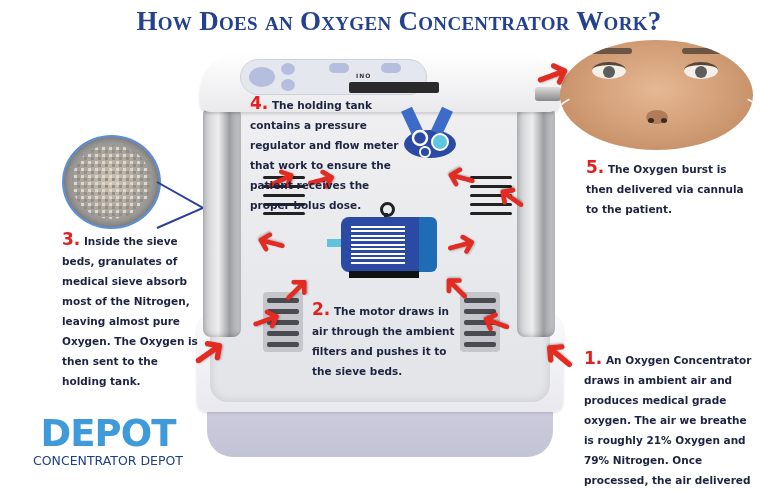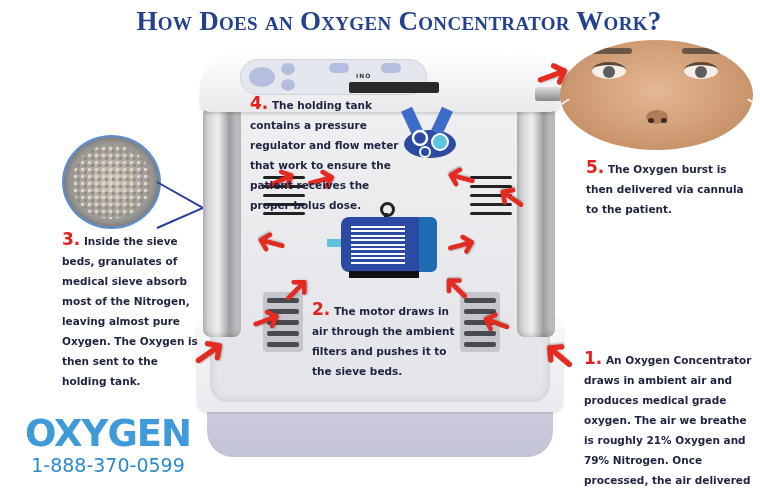--- a/index.html
+++ b/index.html
@@ -183,15 +183,15 @@
 <div class="callout" style="left:250px;top:93px;width:150px;">
   <span class="num">4.</span>
   <span>The holding tank contains a pressure regulator and flow meter that work to ensure the patient receives the proper bolus dose.</span>
 </div>
 <div class="callout" style="left:586px;top:157px;width:170px;">
   <span class="num">5.</span>
   <span>The Oxygen burst is then delivered via cannula to the patient.</span>
 </div>
 
 <div class="logo">
-  <div class="logo-main">OXYGEN</div>
-  <div class="logo-phone">1-888-370-0599</div>
+  <div class="logo-main">DEPOT</div>
+  <div class="logo-sub">CONCENTRATOR DEPOT</div>
 </div>
 
 </body></html>

